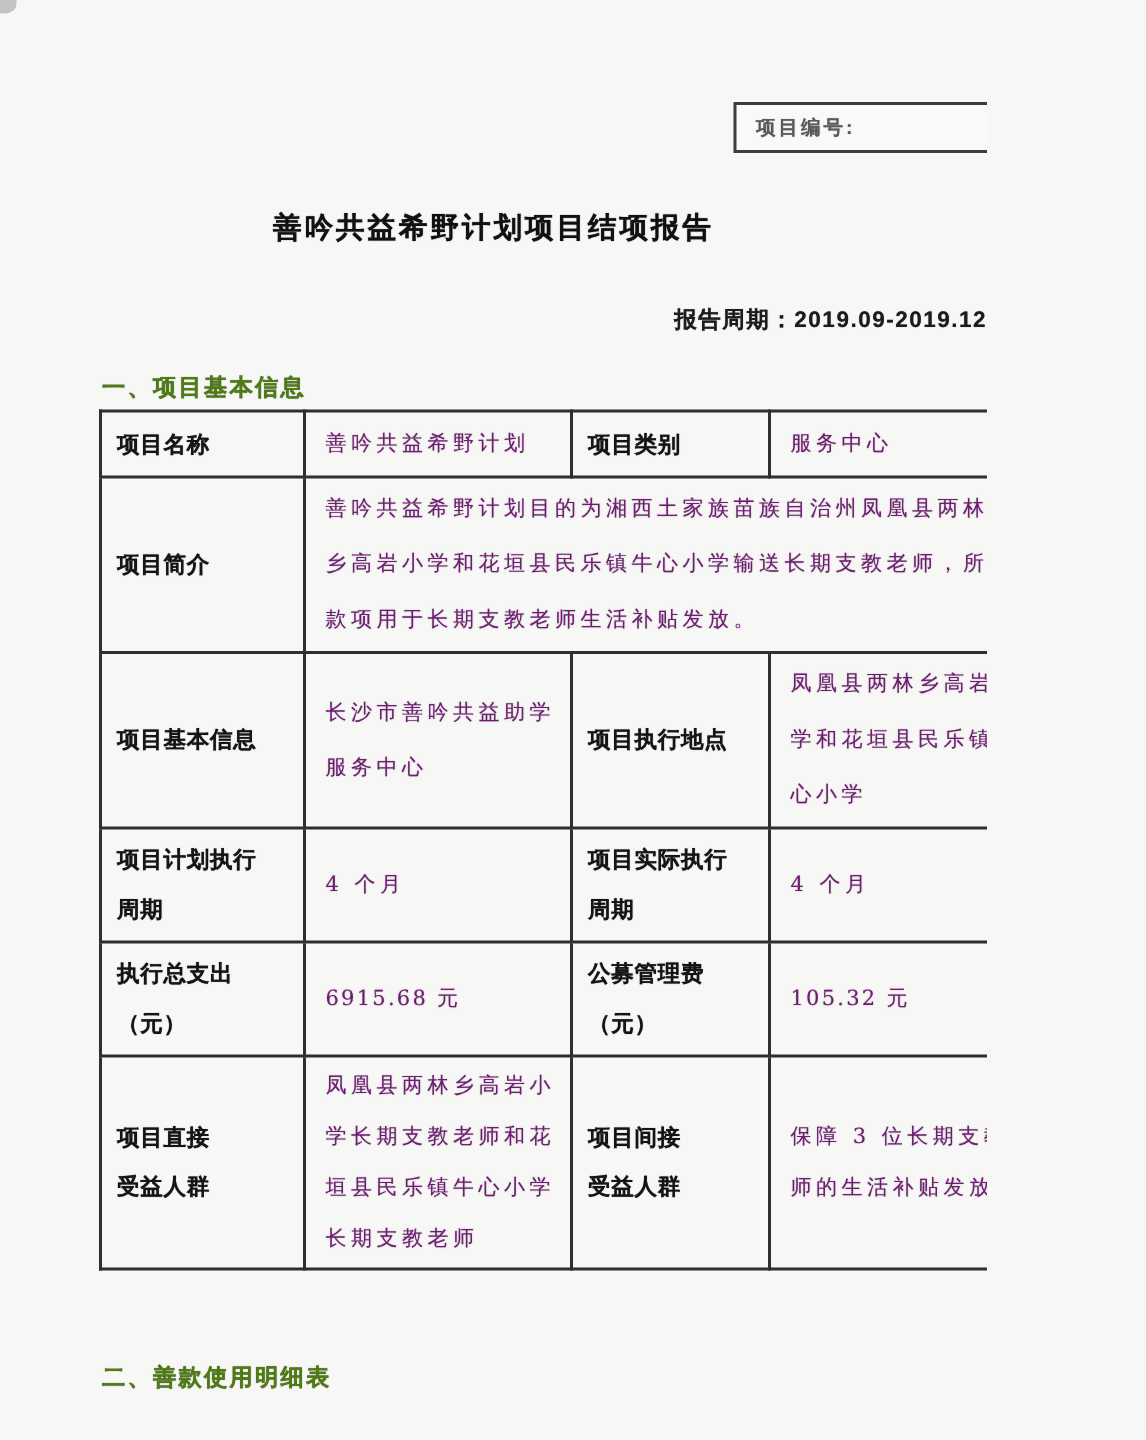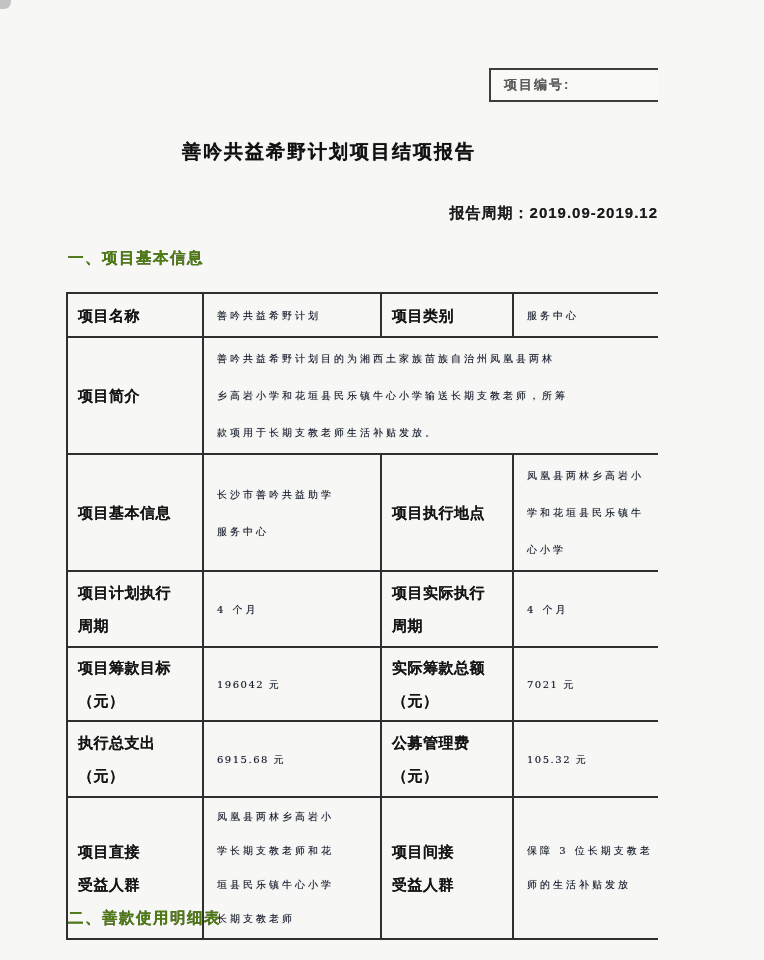--- a/index.html
+++ b/index.html
@@ -77,44 +77,44 @@
     font-weight: bold;
     color: #4d7c0f;
     letter-spacing: 1.5px;
     text-shadow: 0 0 0.6px rgba(10,10,10,0.75);
   }
   .sec1 { top: 248px; }
   .sec2 { top: 908px; }
   table.info-table {
     position: absolute;
     left: 66px;
-    top: 292px;
+    top: 273px;
     width: 634px;
     border-collapse: collapse;
     table-layout: fixed;
   }
   table.info-table td {
     border: 2px solid #2f2f2f;
     vertical-align: middle;
     overflow: hidden;
   }
   td.lab {
     font-size: 15px;
     font-weight: bold;
     color: #141414;
     line-height: 33px;
     letter-spacing: 0.5px;
     padding: 2px 4px 2px 10px;
     white-space: pre-line;
     text-shadow: 0 0 0.6px rgba(15,15,15,0.75);
   }
   td.val {
-    font-size: 10px;
+    font-size: 14px;
     font-family: "DejaVu Serif", serif;
-    color: #0f172a;
+    color: #701a75;
     line-height: 37px;
     letter-spacing: 3px;
     padding: 2px 4px 2px 13px;
     white-space: pre-line;
     text-shadow: 0 0 0.9px rgba(85,85,85,0.55);
   }
   td.val.num { letter-spacing: 1.5px; }
   tr.r7 td.val { line-height: 34px; }
   tr.r1 td { height: 38px; }
   tr.r2 td { height: 98px; }
@@ -171,28 +171,20 @@
 心小学</td>
       </tr>
       <tr class="r4">
         <td class="lab">项目计划执行
 周期</td>
         <td class="val">4 个月</td>
         <td class="lab">项目实际执行
 周期</td>
         <td class="val">4 个月</td>
       </tr>
-      <tr class="r5">
-        <td class="lab">项目筹款目标
-（元）</td>
-        <td class="val num">196042 元</td>
-        <td class="lab">实际筹款总额
-（元）</td>
-        <td class="val num">7021 元</td>
-      </tr>
       <tr class="r6">
         <td class="lab">执行总支出
 （元）</td>
         <td class="val num">6915.68 元</td>
         <td class="lab">公募管理费
 （元）</td>
         <td class="val num">105.32 元</td>
       </tr>
       <tr class="r7">
         <td class="lab">项目直接

